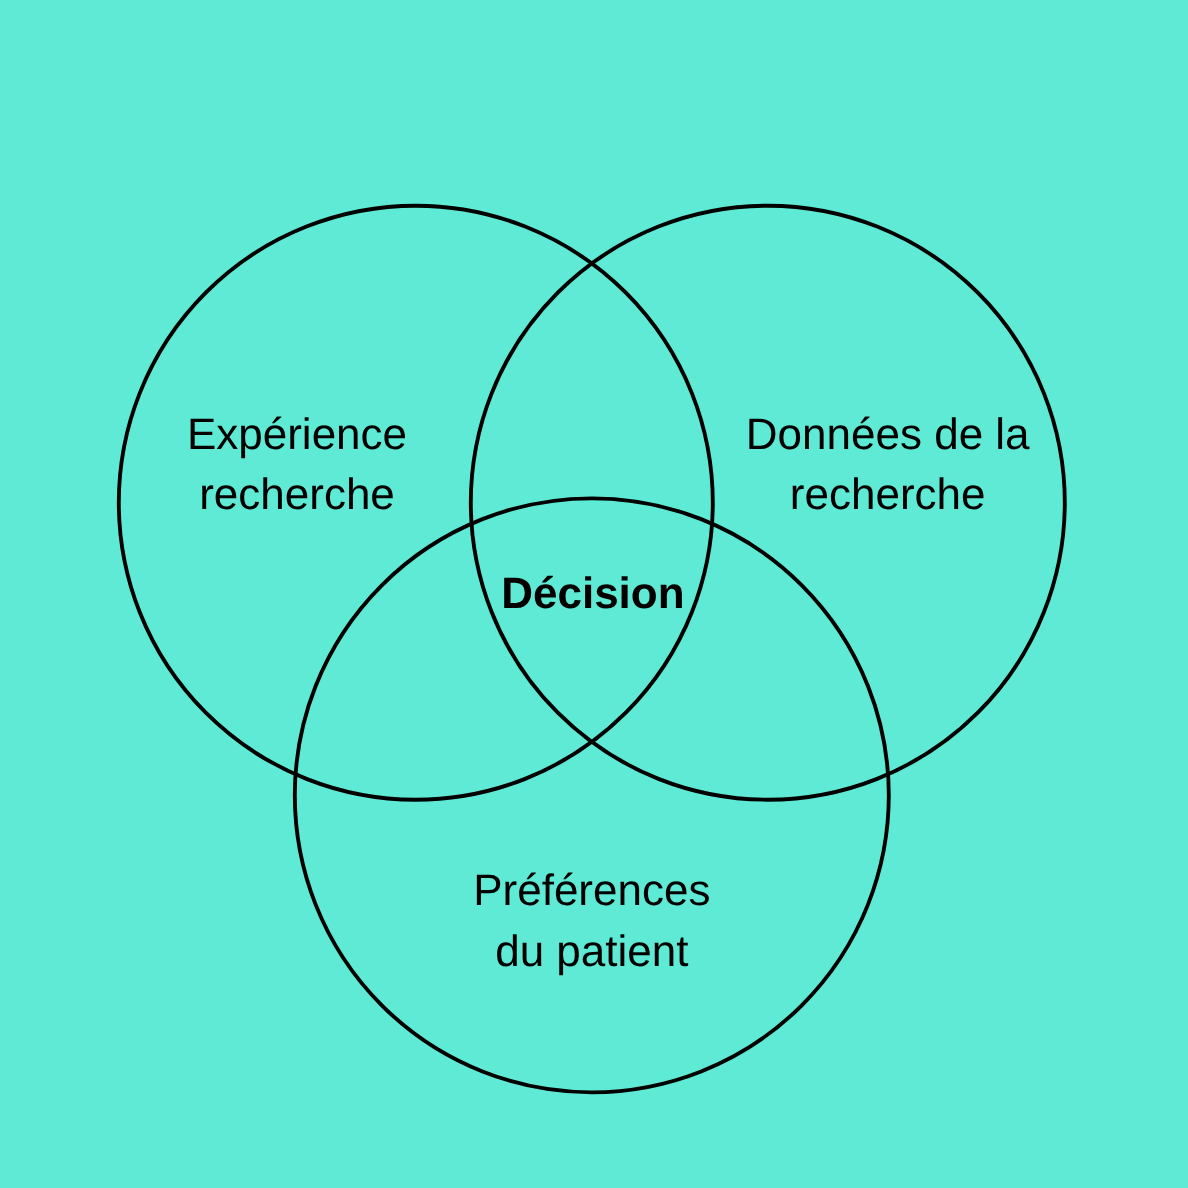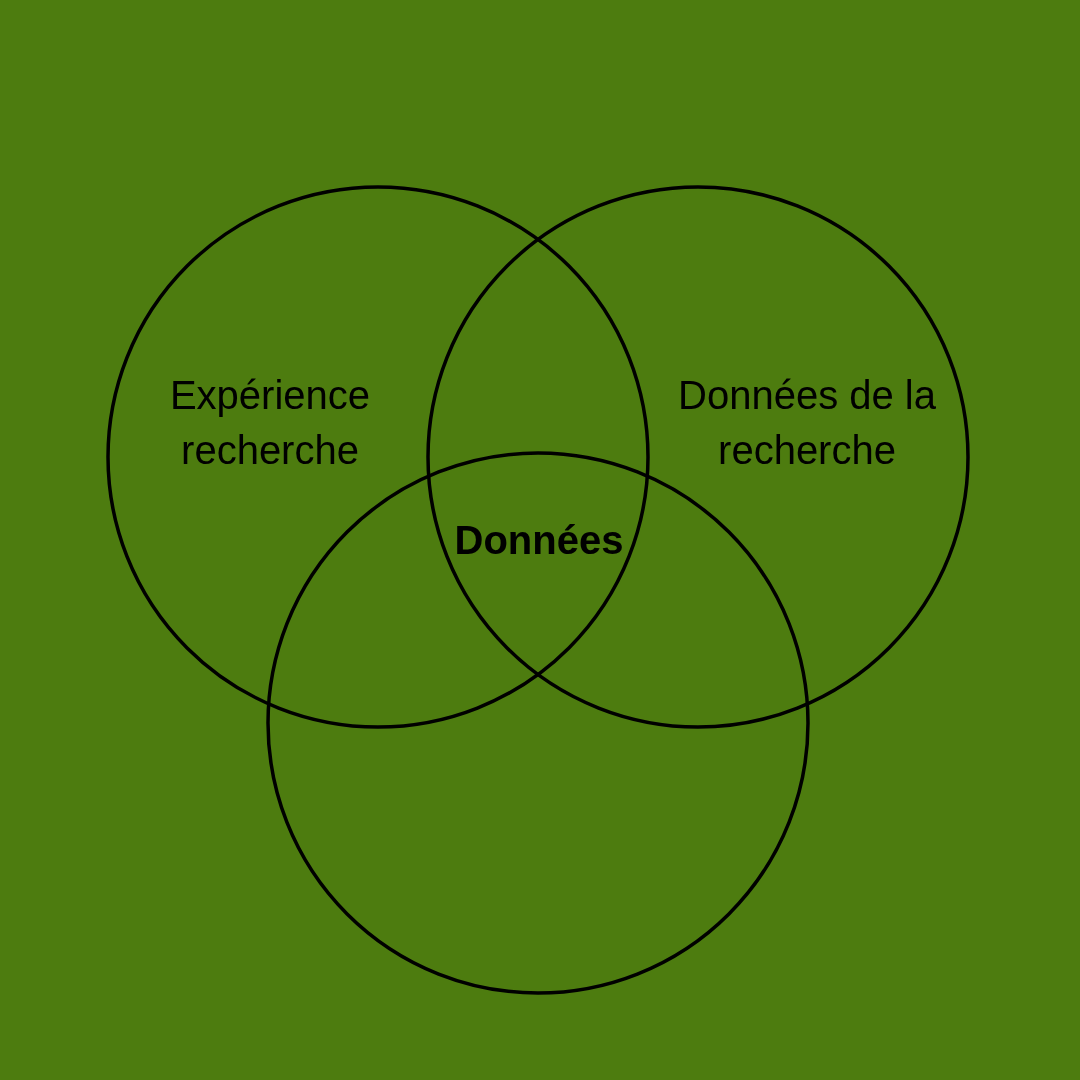--- a/index.html
+++ b/index.html
@@ -3,21 +3,21 @@
 <meta charset="utf-8">
 <style>
   html, body {
     margin: 0;
     padding: 0;
   }
   .canvas {
     position: relative;
     width: 1080px;
     height: 1080px;
-    background: #4d7c0f;
+    background: #5eead4;
     overflow: hidden;
     font-family: "Liberation Sans", "DejaVu Sans", sans-serif;
   }
   .venn-svg {
     position: absolute;
     left: 0;
     top: 0;
   }
   .venn-svg circle {
     fill: none;
@@ -55,16 +55,20 @@
   <div class="circle-label label-experience">
     <div>Expérience</div>
     <div>recherche</div>
   </div>
 
   <div class="circle-label label-donnees">
     <div>Données de la</div>
     <div>recherche</div>
   </div>
 
+  <div class="circle-label label-preferences">
+    <div>Préférences</div>
+    <div>du patient</div>
+  </div>
 
-  <div class="circle-label bold label-center">Données</div>
+  <div class="circle-label bold label-center">Décision</div>
 
 </div>
 
 </body></html>

